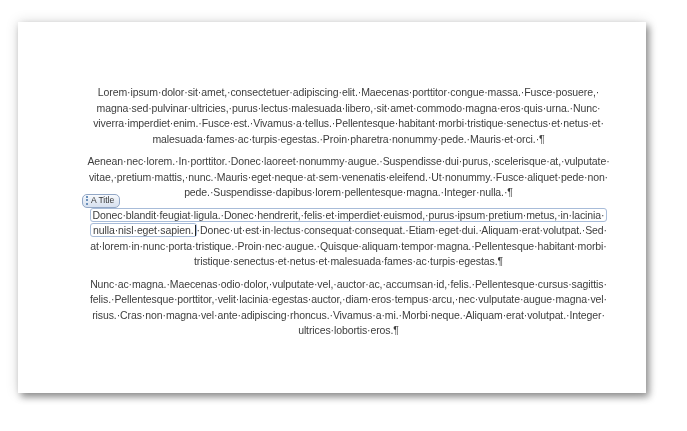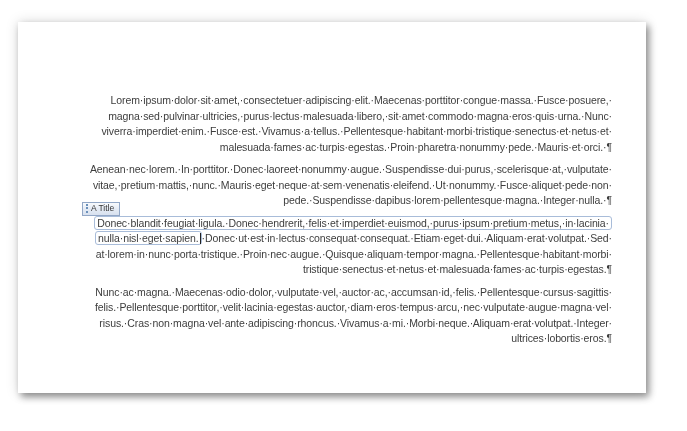--- a/index.html
+++ b/index.html
@@ -24,39 +24,38 @@
   .doc-content {
     position: absolute;
     left: 67px;
     top: 63px;
     width: 527px;
     color: #3d3d3d;
     font-size: 10.5px;
     line-height: 15.5px;
     letter-spacing: -0.1px;
     word-spacing: -2.8px;
-    text-align: right;
-    margin-top: 8px;
+    text-align: center;
   }
   .doc-content p { margin: 0 0 7px 0; }
   .para-with-control {
     position: relative;
     margin-top: 7px !important;
   }
   .cc-tag {
     position: absolute;
     top: -14px;
     left: -3px;
     height: 14px;
     display: flex;
     align-items: center;
     padding: 0 5px 1px 3px;
     background: linear-gradient(#f8fafd, #e3eaf4 55%, #d8e1ef);
     border: 1px solid #92a7c6;
-    border-radius: 0;
+    border-radius: 5px;
     font-size: 8.5px;
     line-height: 12px;
     letter-spacing: 0;
     word-spacing: 0;
     color: #333333;
     z-index: 2;
     white-space: nowrap;
   }
   .cc-handle {
     width: 1px;

